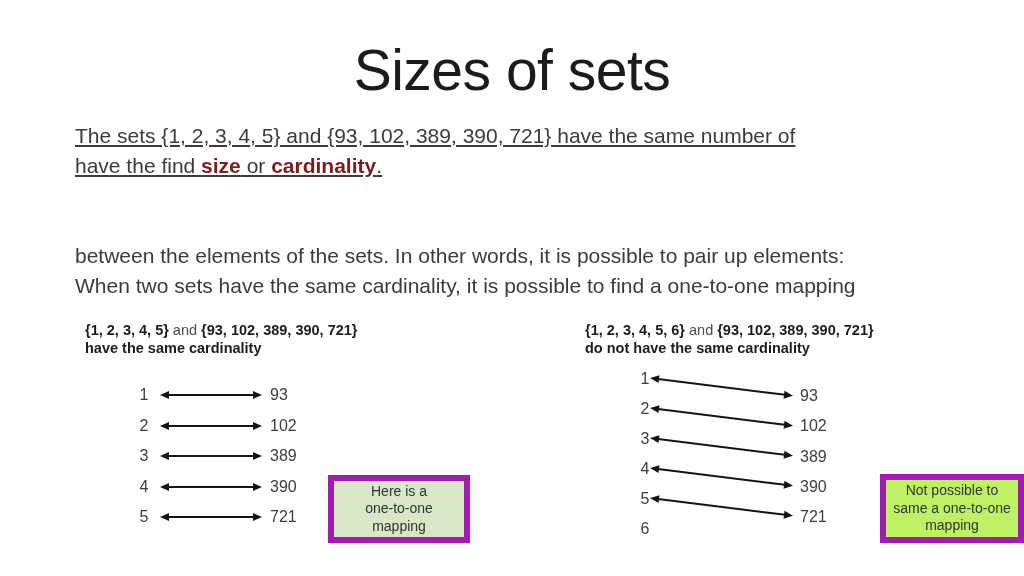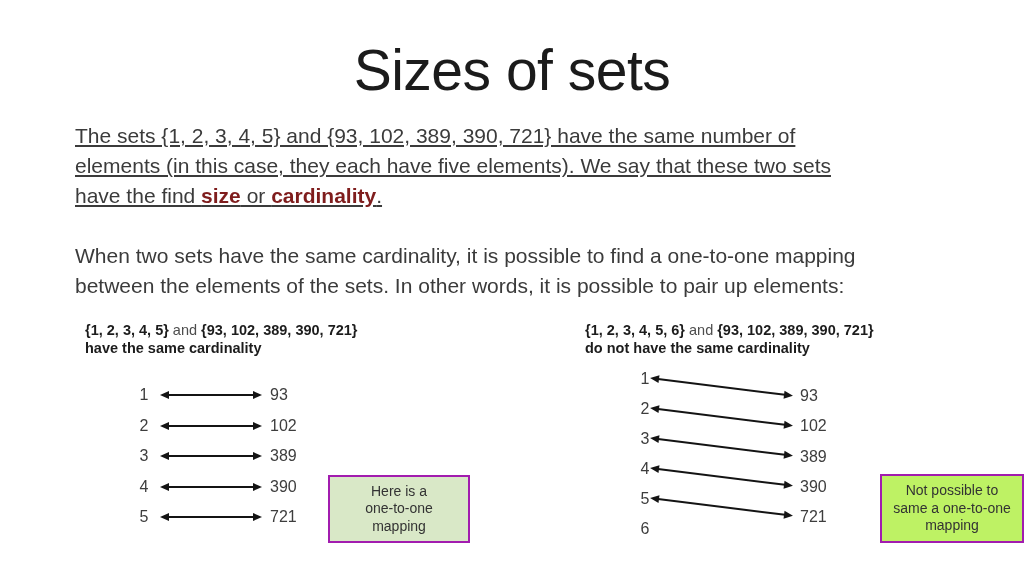--- a/index.html
+++ b/index.html
@@ -62,41 +62,40 @@
   }
   .darrow {
     position:absolute; left:658px; width:128px;
     transform:rotate(7.1deg); transform-origin:left center;
   }
   
   .callout {
     position:absolute; display:flex; flex-direction:column;
     align-items:center; justify-content:center; text-align:center;
     font-size:14px; line-height:17.5px; color:#333333;
-    border:2px solid #a21caf;
+    border:6px solid #a21caf;
   }
   #callout-left  { left:328px; top:475px; width:142px; height:68px; background:#d9e8c7; }
   #callout-right { left:880px; top:474px; width:144px; height:69px; background:#bef264; }
 </style>
 </head>
 <body>
 
 <div class="slide">
 
   <div class="title">Sizes of sets</div>
 
   <div class="para" id="para1">
     <div>The sets {1, 2, 3, 4, 5} and {93, 102, 389, 390, 721} have the same number of</div>
-    <div>elements (in this case, they each have five elements). We say that these two sets</div>
     <div><span>have the find </span><b>size</b><span> or </span><b>cardinality</b><span>.</span></div>
   </div>
 
   <div class="para" id="para2">
+    <div>between the elements of the sets. In other words, it is possible to pair up elements:</div>
     <div>When two sets have the same cardinality, it is possible to find a one-to-one mapping</div>
-    <div>between the elements of the sets. In other words, it is possible to pair up elements:</div>
   </div>
 
   <div class="diagram-heading" id="left-heading">
     <div><span>{1, 2, 3, 4, 5}</span><span class="conj"> and </span><span>{93, 102, 389, 390, 721}</span></div>
     <div>have the same cardinality</div>
   </div>
 
   <div class="map-left">
     <div class="map-row">
       <span class="ln">1</span>

